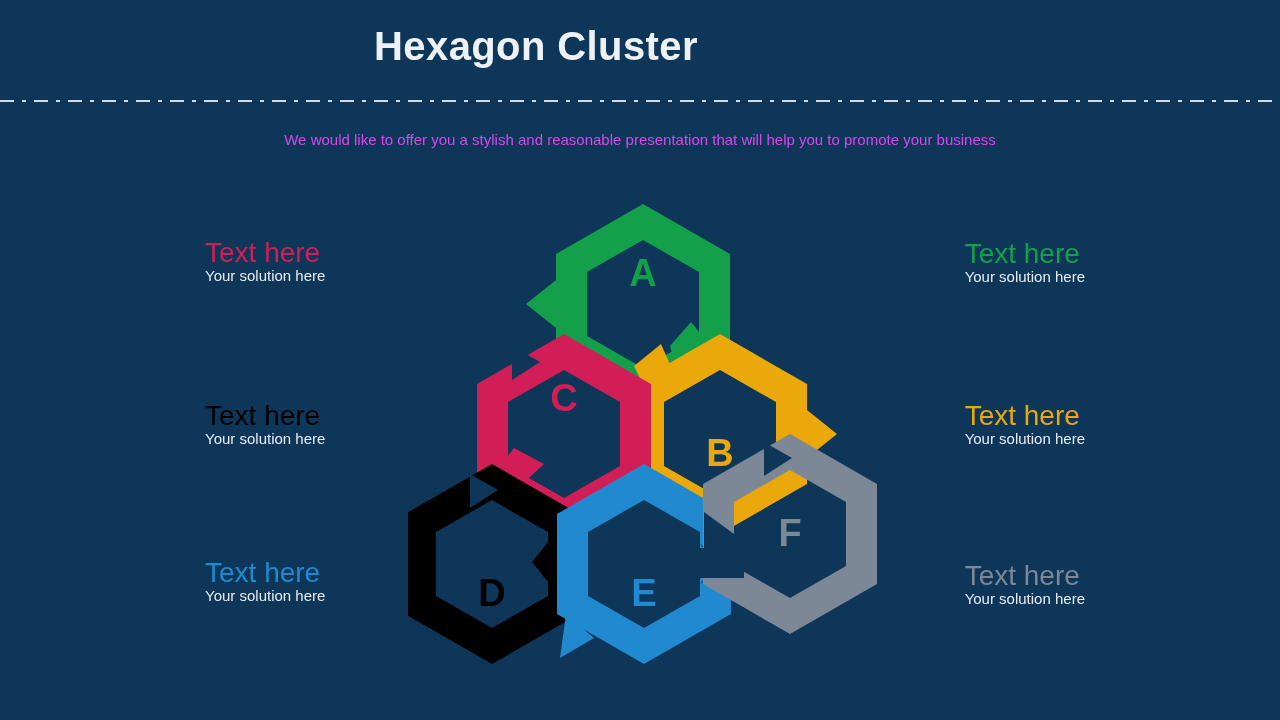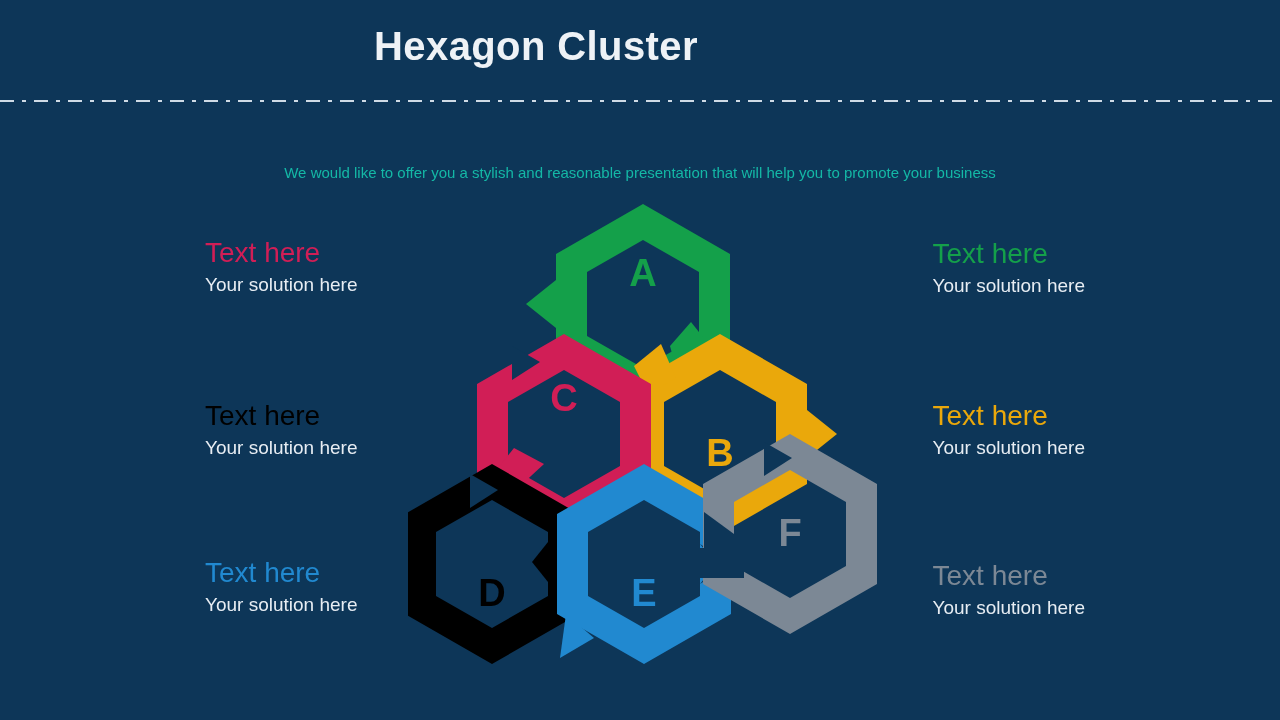--- a/index.html
+++ b/index.html
@@ -24,31 +24,31 @@
   }
   #divider{
     position:absolute; top:100px; left:0; width:1280px; height:2px;
     background:repeating-linear-gradient(to right,
                #cfdbe6 0px, #cfdbe6 14px, transparent 14px, transparent 22px,
                #cfdbe6 22px, #cfdbe6 26px, transparent 26px, transparent 34px);
   }
   #subtitle{
     position:absolute; top:131px; left:0; width:1280px;
     text-align:center;
-    font-size:15px; color:#14b8a6;margin-top:33px;
+    font-size:15px; color:#d946ef;
   }
 
   
   .caption{ position:absolute; }
   .caption .head{
     font-size:28px; font-weight:normal; line-height:1.05;
     white-space:nowrap;
   }
   .caption .sub{
-    font-size:19px; color:#e7edf3; margin-top:7px; white-space:nowrap;
+    font-size:15px; color:#e7edf3; white-space:nowrap;
   }
   .caption.left{ left:205px; text-align:left; }
   .caption.right{ right:195px; text-align:left; }
 
   #cap-left-1{ top:238px; }
   #cap-left-2{ top:401px; }
   #cap-left-3{ top:558px; }
   #cap-right-1{ top:239px; }
   #cap-right-2{ top:401px; }
   #cap-right-3{ top:561px; }

